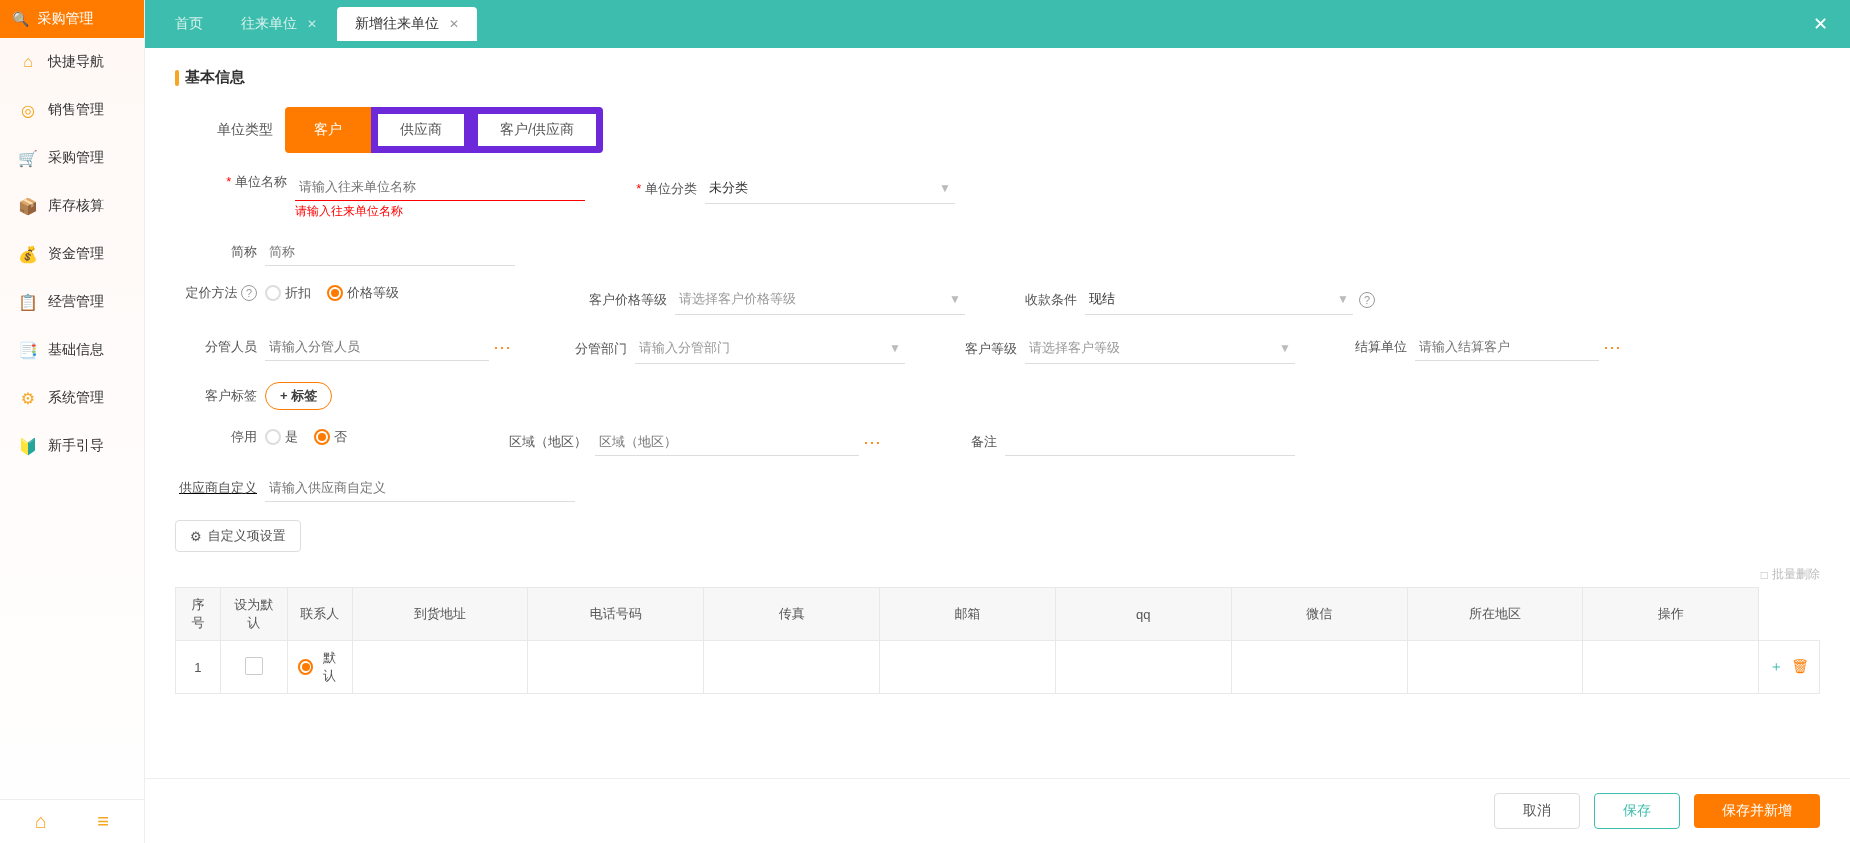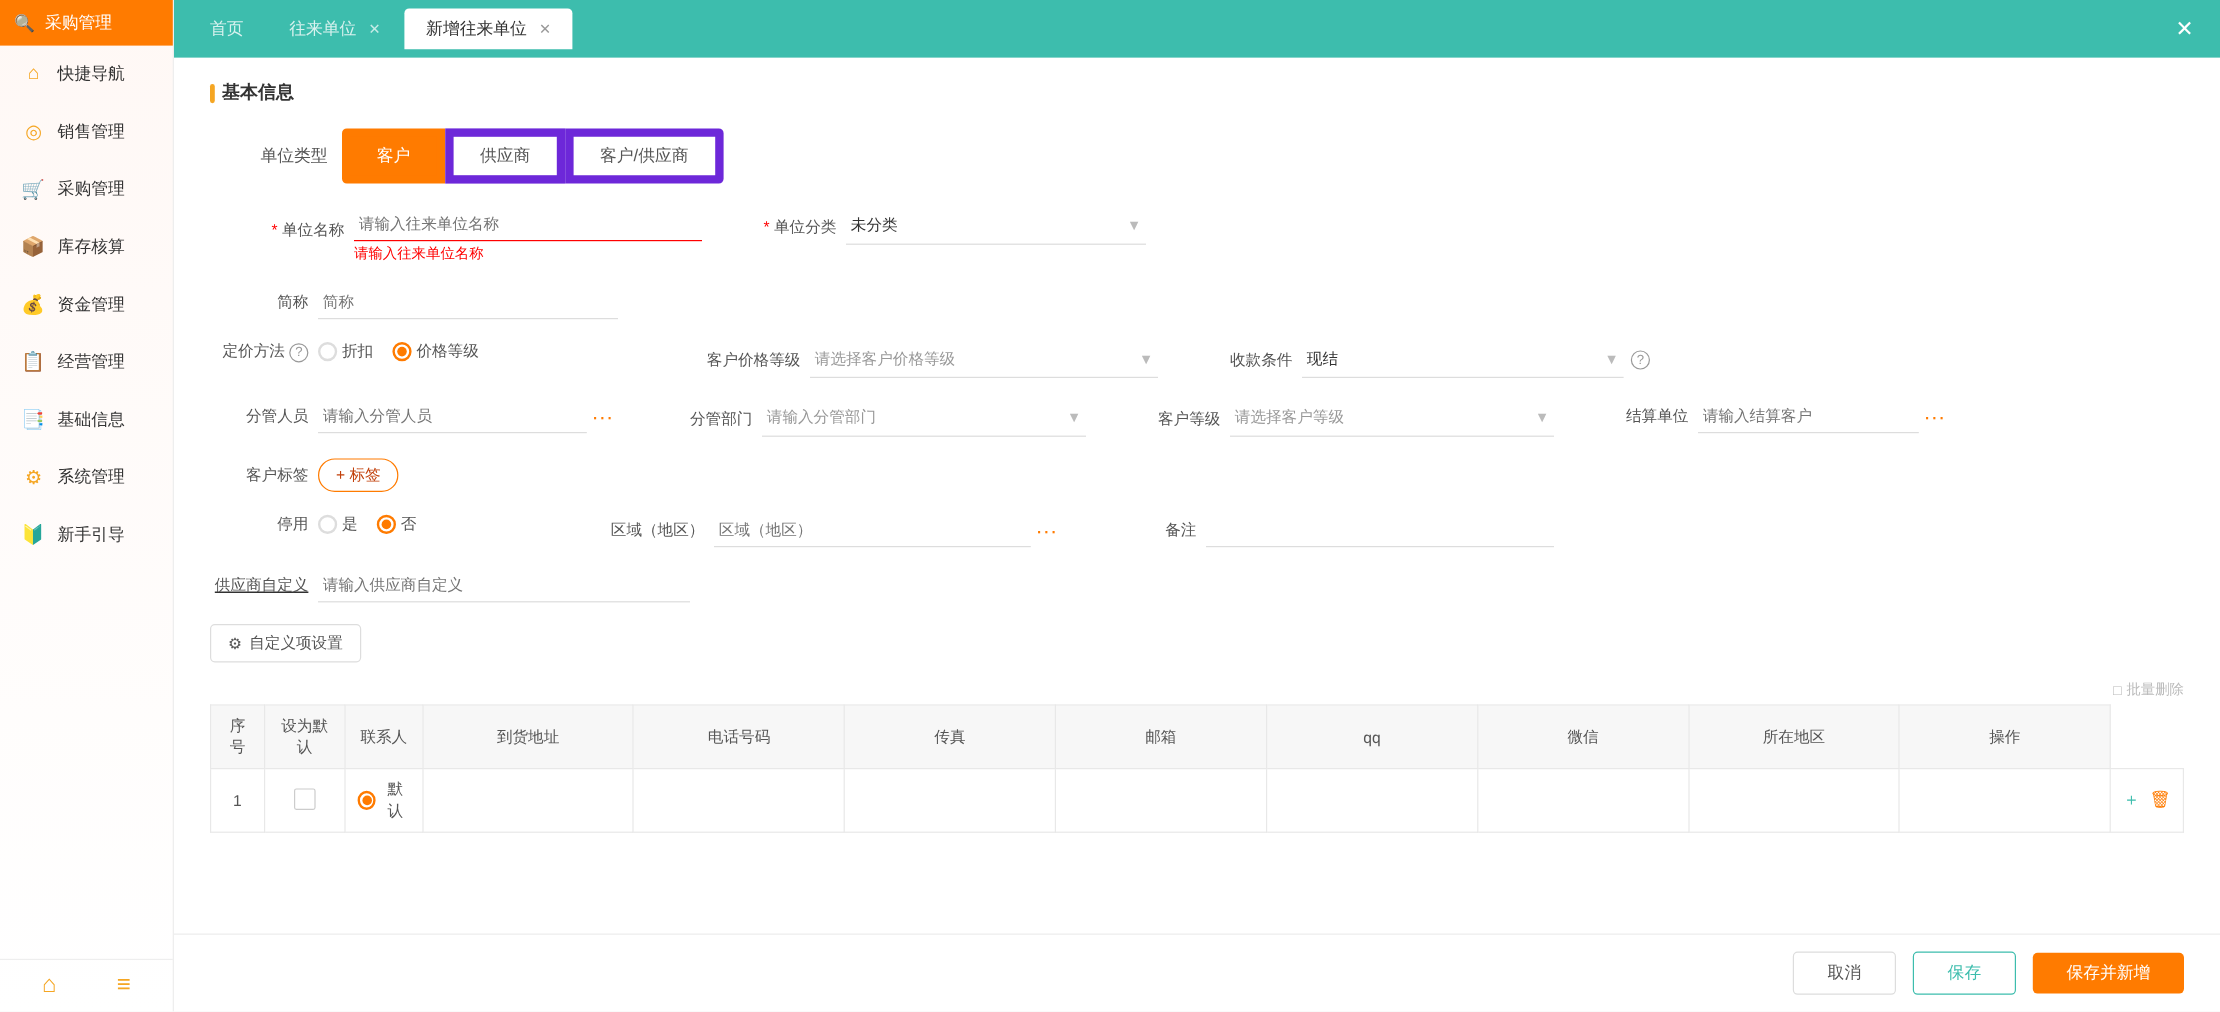--- a/index.html
+++ b/index.html
@@ -244,26 +244,27 @@
       content: '';
       width: 8px;
       height: 8px;
       background: #ff7b00;
       border-radius: 50%;
     }
 
     
     .tag-btn {
       border: 1px solid #ff7b00;
-      color: #c2410c;
+      color: #404040;
       background: white;
       border-radius: 20px;
       padding: 4px 14px;
       font-size: 13px;
       cursor: pointer;
+      font-weight: bold;
     }
 
     
     .dots-btn {
       color: #ff7b00;
       font-size: 18px;
       cursor: pointer;
       padding: 0 4px;
     }
 
@@ -473,21 +474,21 @@
       <div class="unit-label">单位类型</div>
       <div id="unit-type-buttons" style="display:flex;">
           <button class="unit-type-btn active">客户</button>
           <button class="unit-type-btn">供应商</button>
           <button class="unit-type-btn">客户/供应商</button>
         </div>
     </div>
 
     <div class="form-row">
       <div class="form-field" style="max-width:380px;margin-left:30px;flex-direction:column;align-items:flex-start;">
-        <div style="display:flex;align-items:flex-end;width:100%;">
+        <div style="display:flex;align-items:flex-start;width:100%;">
           <div class="field-label required">单位名称</div>
           <div class="field-value">
             <input type="text" class="error" style="border-bottom-color: red;" placeholder="请输入往来单位名称">
           </div>
         </div>
         <div style="margin-left:90px;">
           <div class="error-msg">请输入往来单位名称</div>
         </div>
       </div>
       <div class="form-field" style="max-width:340px;margin-left:30px;">

